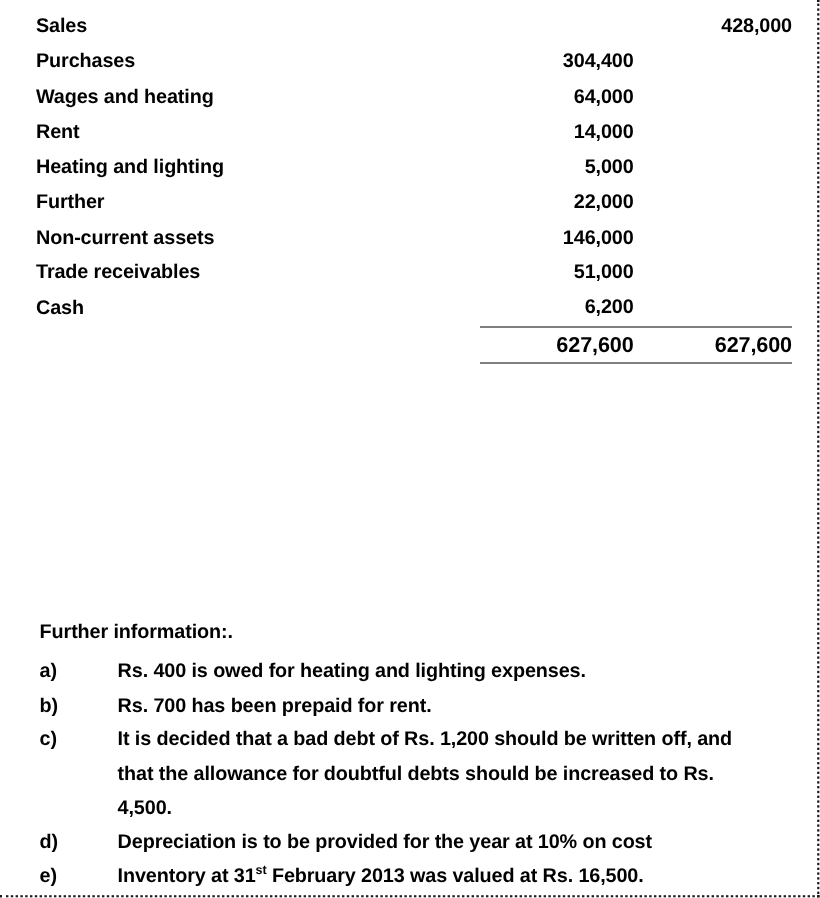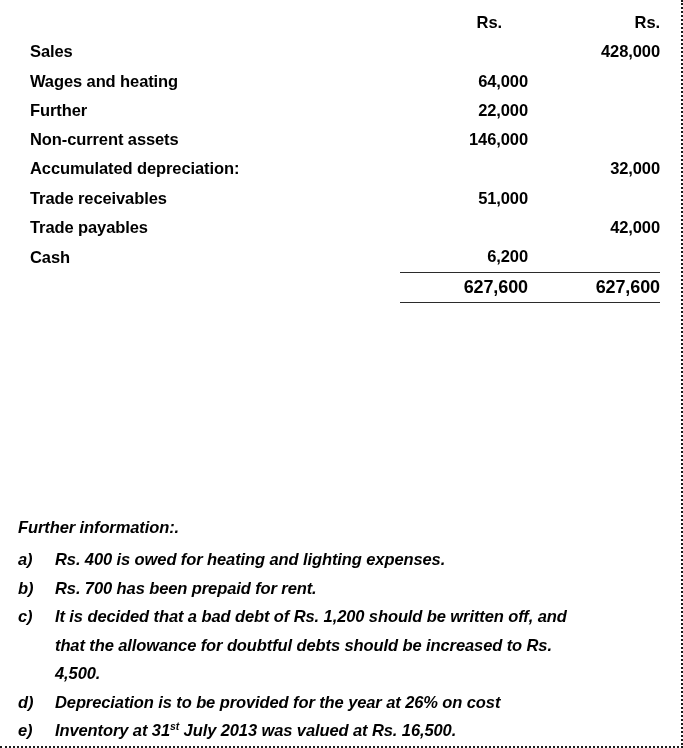--- a/index.html
+++ b/index.html
@@ -55,24 +55,23 @@
   }
   .total-row .col-debit, .total-row .col-credit {
     border-top: 1.6px solid #2b2b2b;
   }
   .underline-row td { height: 5px; line-height: 5px; font-size: 0; }
   .underline-cell { border-top: 1.6px solid #2b2b2b; }
 
   
   .further {
     position: absolute;
-    left: 18px;
+    left: 33px;
     top: 513px;
     width: 620px;
-    font-style: italic;
   }
   .further-title {
     font-size: 16.5px;
     font-weight: bold;
     line-height: 29px;
     margin-bottom: 3px;
     letter-spacing: -0.1px;
   }
   .info-list {
     list-style: none;
@@ -88,78 +87,79 @@
     letter-spacing: -0.1px;
   }
   .info-marker {
     width: 37px;
     flex: 0 0 37px;
     font-weight: bold;
   }
   .info-text {
     flex: 1 1 auto;
     max-width: 545px;
+    margin-left: 28px;
   }
   .info-text sup {
     font-size: 10.5px;
     vertical-align: super;
     line-height: 0;
   }
 </style>
 </head>
 <body>
 
 <div id="page">
 
   <table class="tb-table">
     <colgroup>
       <col class="col-label">
         <col class="col-debit">
         <col class="col-credit">
     </colgroup>
     <tbody>
-      <tr class="hdr">
-        <td class="col-label"></td>
-        <td class="col-debit">Rs.</td>
-        <td class="col-credit">Rs.</td>
-      </tr>
       <tr>
         <td class="col-label">Sales</td>
         <td class="col-debit"></td>
         <td class="col-credit">428,000</td>
       </tr>
       <tr>
+        <td class="col-label">Purchases</td>
+        <td class="col-debit">304,400</td>
+        <td class="col-credit"></td>
+      </tr>
+      <tr>
         <td class="col-label">Wages and heating</td>
         <td class="col-debit">64,000</td>
         <td class="col-credit"></td>
       </tr>
       <tr>
+        <td class="col-label">Rent</td>
+        <td class="col-debit">14,000</td>
+        <td class="col-credit"></td>
+      </tr>
+      <tr>
+        <td class="col-label">Heating and lighting</td>
+        <td class="col-debit">5,000</td>
+        <td class="col-credit"></td>
+      </tr>
+      <tr>
         <td class="col-label">Further</td>
         <td class="col-debit">22,000</td>
         <td class="col-credit"></td>
       </tr>
       <tr>
         <td class="col-label">Non-current assets</td>
         <td class="col-debit">146,000</td>
         <td class="col-credit"></td>
       </tr>
       <tr>
-        <td class="col-label">Accumulated depreciation:</td>
-        <td class="col-debit"></td>
-        <td class="col-credit">32,000</td>
-      </tr>
-      <tr>
         <td class="col-label">Trade receivables</td>
         <td class="col-debit">51,000</td>
         <td class="col-credit"></td>
-      </tr>
-      <tr>
-        <td class="col-label">Trade payables</td>
-        <td class="col-debit"></td>
-        <td class="col-credit">42,000</td>
       </tr>
       <tr>
         <td class="col-label">Cash</td>
         <td class="col-debit">6,200</td>
         <td class="col-credit"></td>
       </tr>
       <tr class="total-row">
         <td class="col-label"></td>
         <td class="col-debit">627,600</td>
         <td class="col-credit">627,600</td>
@@ -182,22 +182,22 @@
       <li class="info-item">
         <span class="info-marker">b)</span>
         <span class="info-text">Rs. 700 has been prepaid for rent.</span>
       </li>
       <li class="info-item">
         <span class="info-marker">c)</span>
         <span class="info-text">It is decided that a bad debt of Rs. 1,200 should be written off, and that the allowance for doubtful debts should be increased to Rs. 4,500.</span>
       </li>
       <li class="info-item">
         <span class="info-marker">d)</span>
-        <span class="info-text">Depreciation is to be provided for the year at 26% on cost</span>
+        <span class="info-text">Depreciation is to be provided for the year at 10% on cost</span>
       </li>
       <li class="info-item">
         <span class="info-marker">e)</span>
-        <span class="info-text"><span>Inventory at 31</span><sup>st</sup><span> July 2013 was valued at Rs. 16,500.</span></span>
+        <span class="info-text"><span>Inventory at 31</span><sup>st</sup><span> February 2013 was valued at Rs. 16,500.</span></span>
       </li>
     </ul>
   </div>
 
 </div>
 
 </body></html>

